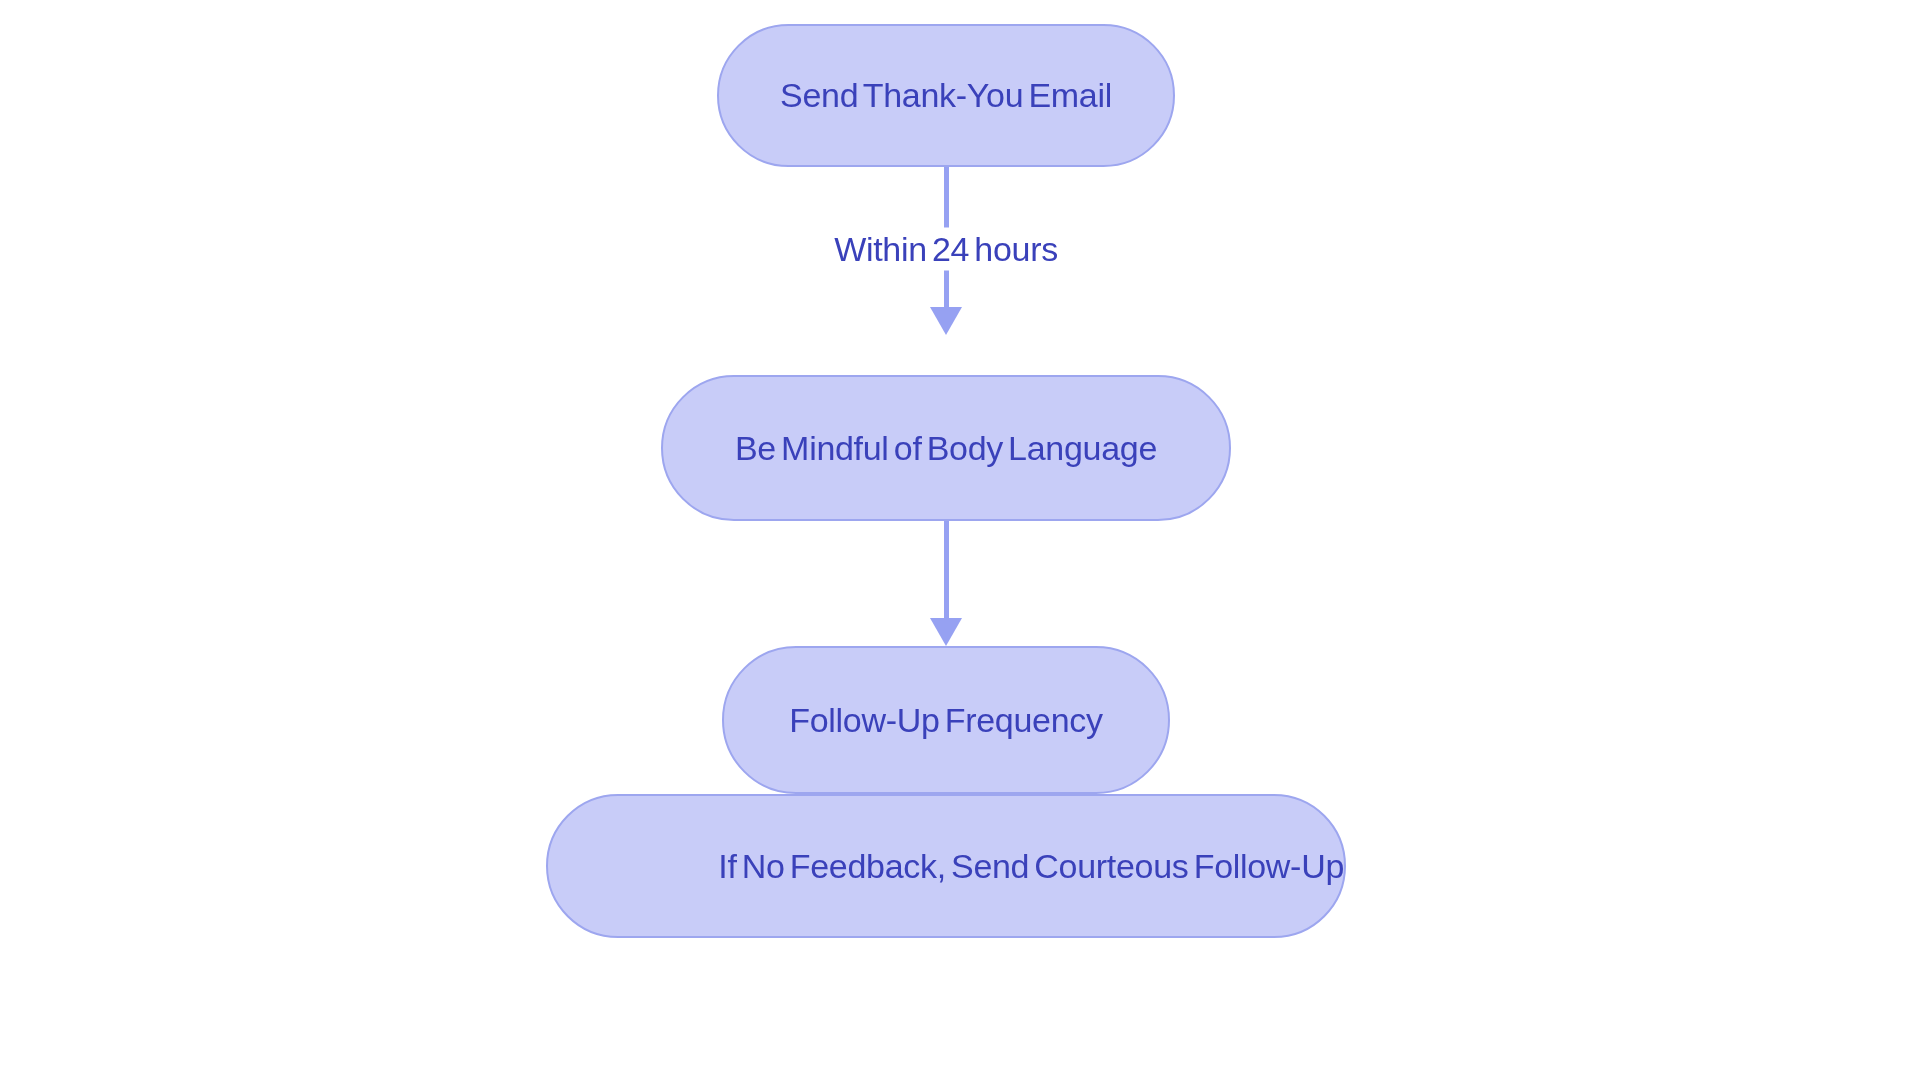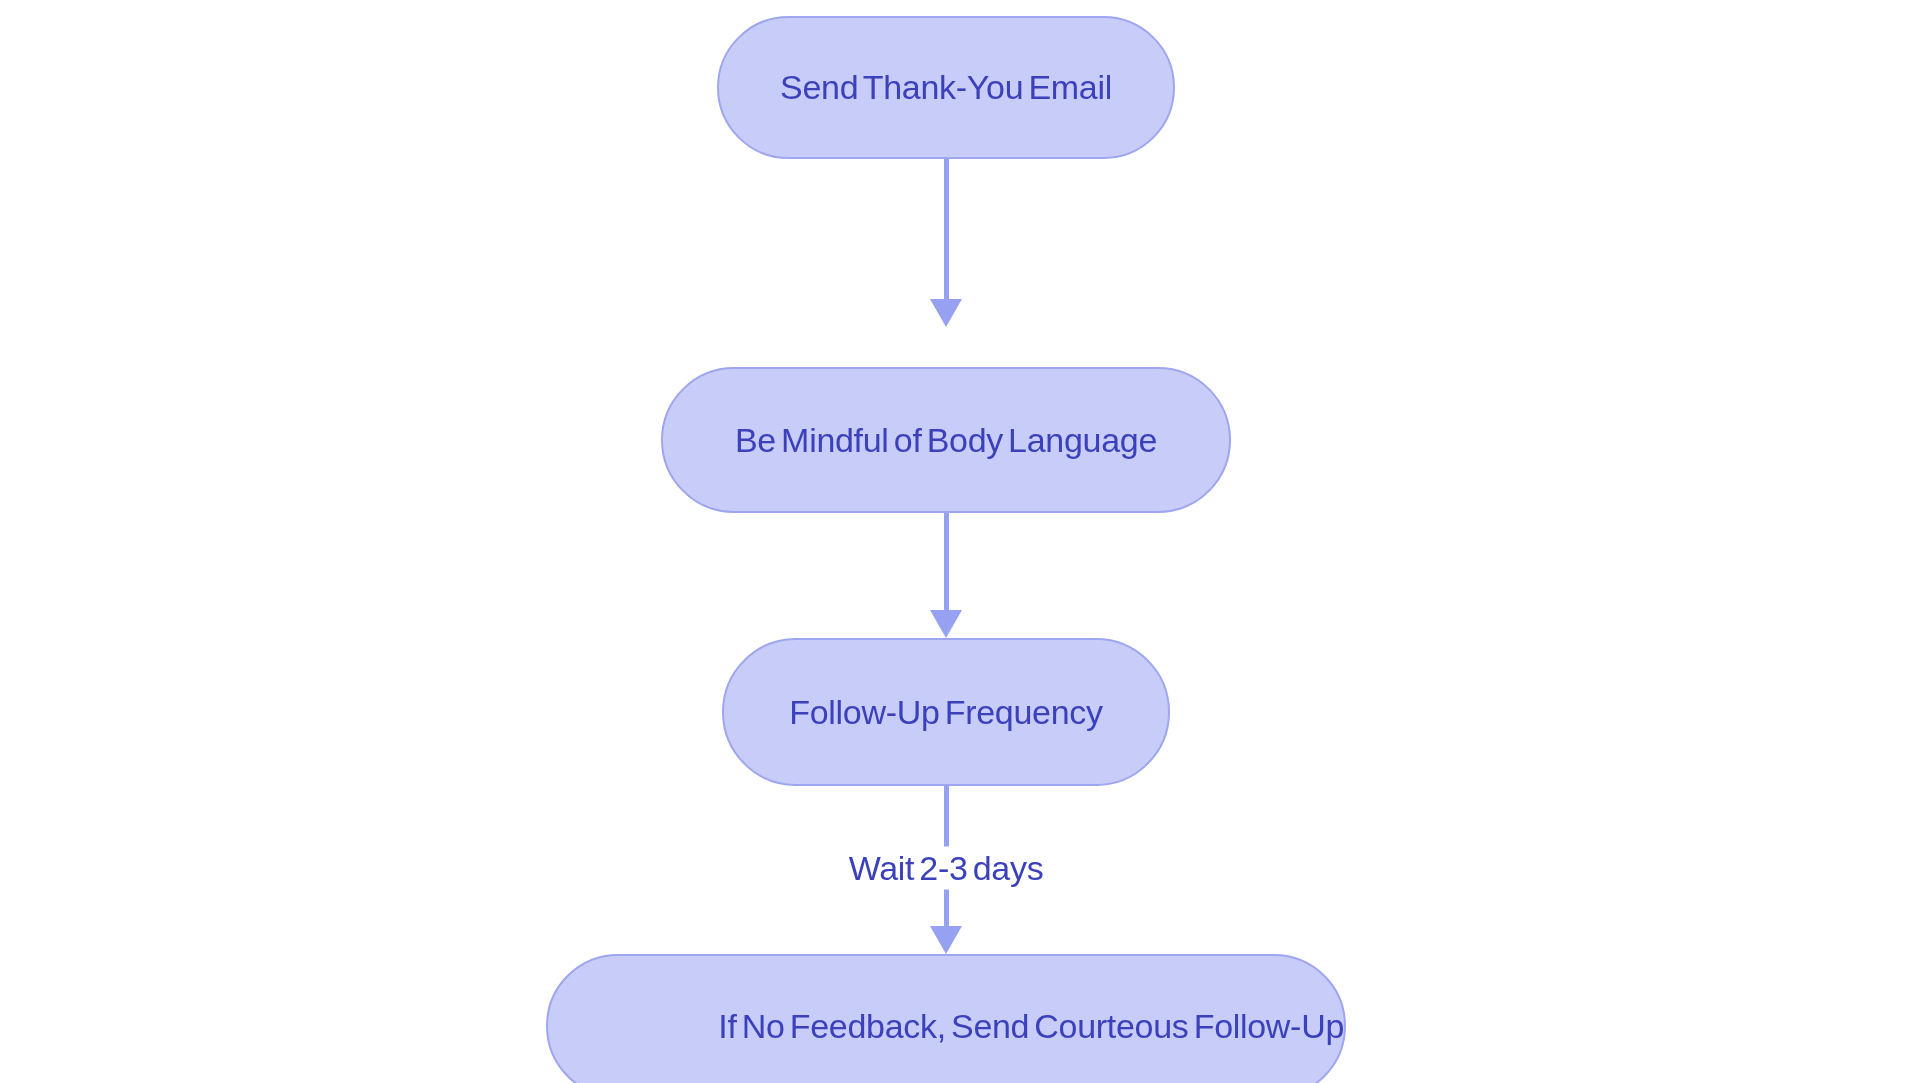--- a/index.html
+++ b/index.html
@@ -11,21 +11,21 @@
 
   .canvas {
     position: relative;
     width: 1892px;
     height: 1083px;
     background: #ffffff;
     overflow: hidden;
     display: flex;
     flex-direction: column;
     align-items: center;
-    padding-top: 16px;
+    padding-top: 24px;
   }
 
   
   .node {
     background: #c8ccf8;
     border: 2.5px solid #9da6ef;
     border-radius: 75px;
     display: flex;
     align-items: center;
     justify-content: center;
@@ -93,38 +93,34 @@
 
 <div class="canvas">
 
   <div class="node node-1">
     <span class="node-label">Send Thank-You Email</span>
   </div>
 
   <div class="connector connector-1">
     <div class="stem"></div>
     <div class="arrowhead"></div>
+    <span class="edge-label">Within 24 hours</span>
   </div>
 
   <div class="node node-2">
     <span class="node-label">Be Mindful of Body Language</span>
   </div>
 
   <div class="connector connector-2">
     <div class="stem"></div>
     <div class="arrowhead"></div>
   </div>
 
   <div class="node node-3">
     <span class="node-label">Follow-Up Frequency</span>
   </div>
 
-  <div class="connector connector-3">
-    <div class="stem"></div>
-    <div class="arrowhead"></div>
-    <span class="edge-label">Wait 2-3 days</span>
-  </div>
 
   <div class="node node-4">
     <span class="node-label">If No Feedback, Send Courteous Follow-Up</span>
   </div>
 
 </div>
 
 </body></html>

